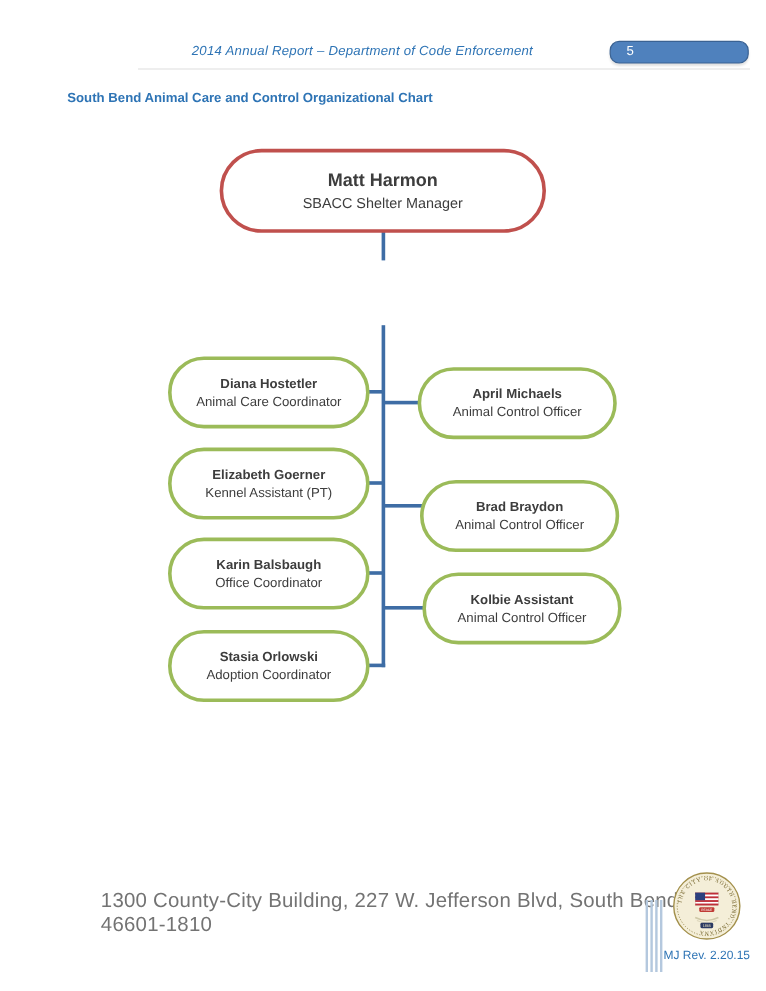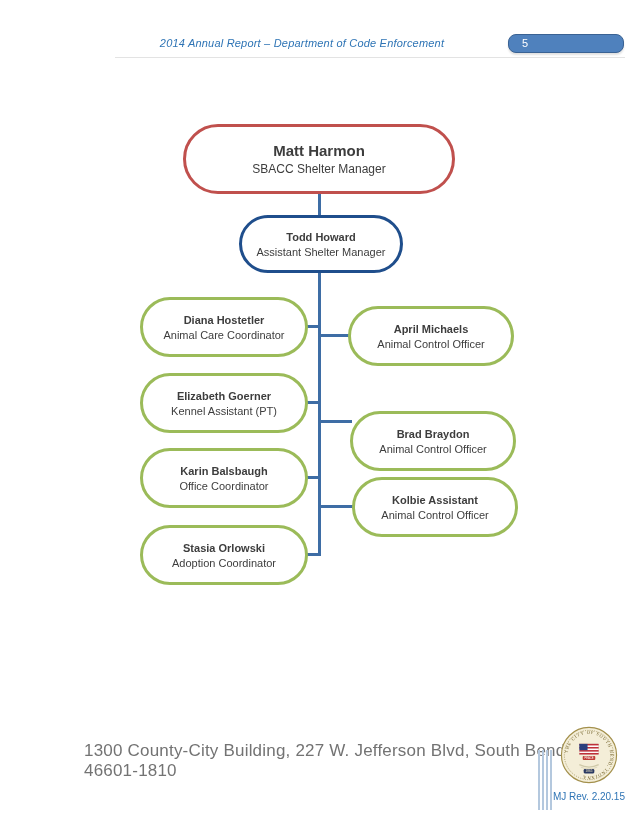--- a/index.html
+++ b/index.html
@@ -47,57 +47,54 @@
 </style>
 </head>
 <body>
 
 <div class="page">
 
   <div class="hdr-title">2014 Annual Report – Department of Code Enforcement</div>
   <div class="page-badge">5</div>
   <div class="hdr-rule"></div>
 
+  <div class="section-title">South Bend Animal Care and Control Organizational Chart</div>
 
   <div class="conn" style="left:318px;top:193px;width:3px;height:24px;"></div>
   <div class="conn" style="left:318px;top:271px;width:3px;height:285px;"></div>
   <div class="conn" style="left:306px;top:325px;width:14px;height:3px;"></div>
   <div class="conn" style="left:320px;top:334px;width:30px;height:3px;"></div>
   <div class="conn" style="left:306px;top:401px;width:14px;height:3px;"></div>
   <div class="conn" style="left:320px;top:420px;width:32px;height:3px;"></div>
   <div class="conn" style="left:306px;top:476px;width:14px;height:3px;"></div>
   <div class="conn" style="left:320px;top:505px;width:34px;height:3px;"></div>
   <div class="conn" style="left:306px;top:553px;width:15px;height:3px;"></div>
 
   <div class="node b-red big" style="left:183px;top:124px;width:272px;height:70px;">
     <div class="nname">Matt Harmon</div>
     <div class="ntitle">SBACC Shelter Manager</div>
   </div>
 
-  <div class="node b-navy" style="left:239px;top:215px;width:164px;height:58px;">
-    <div class="nname">Todd Howard</div>
-    <div class="ntitle">Assistant Shelter Manager</div>
-  </div>
 
   <div class="node b-green" style="left:140px;top:297px;width:168px;height:60px;">
     <div class="nname">Diana Hostetler</div>
     <div class="ntitle">Animal Care Coordinator</div>
   </div>
 
   <div class="node b-green" style="left:348px;top:306px;width:166px;height:60px;">
     <div class="nname">April Michaels</div>
     <div class="ntitle">Animal Control Officer</div>
   </div>
 
   <div class="node b-green" style="left:140px;top:373px;width:168px;height:60px;">
     <div class="nname">Elizabeth Goerner</div>
     <div class="ntitle">Kennel Assistant (PT)</div>
   </div>
 
-  <div class="node b-green" style="left:350px;top:411px;width:166px;height:60px;">
+  <div class="node b-green" style="left:350px;top:400px;width:166px;height:60px;">
     <div class="nname">Brad Braydon</div>
     <div class="ntitle">Animal Control Officer</div>
   </div>
 
   <div class="node b-green" style="left:140px;top:448px;width:168px;height:60px;">
     <div class="nname">Karin Balsbaugh</div>
     <div class="ntitle">Office Coordinator</div>
   </div>
 
   <div class="node b-green" style="left:352px;top:477px;width:166px;height:60px;">

